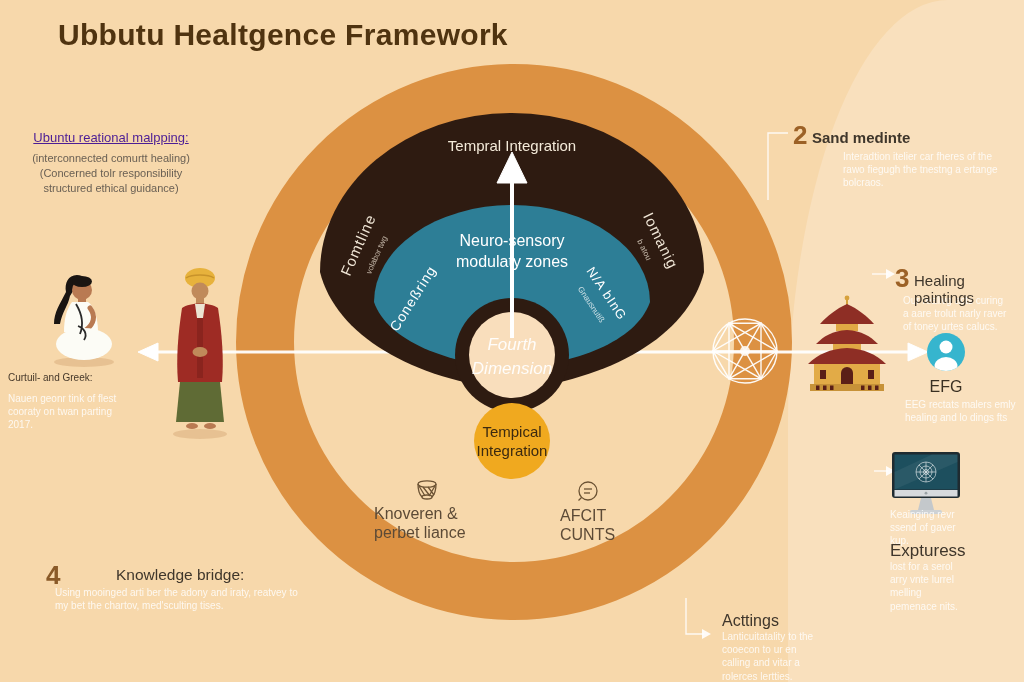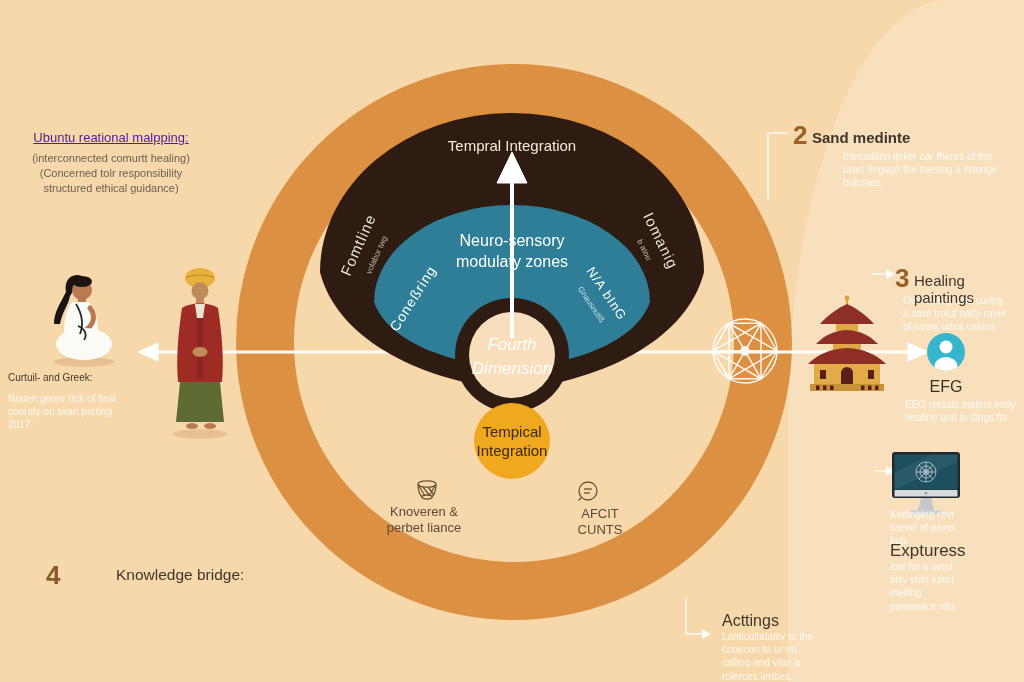--- a/index.html
+++ b/index.html
@@ -19,21 +19,21 @@
   }
   .left-block{
     position:absolute;left:26px;top:130px;width:170px;text-align:center;
     color:#6a6054;
   }
   .left-block .h{font-size:13px;margin-bottom:6px;color:#4c1d95;text-decoration:underline;}
   .left-block .l{font-size:11px;line-height:1.35;}
   .faint{color:rgba(255,255,255,0.82);font-size:10px;line-height:1.32;}
   .heading{color:#3f362b;font-weight:bold;}
   .num{font-weight:bold;color:#9c6126;}
-  .iconlabel{color:#5c4a36;font-size:13px;text-align:center;line-height:1.2;}
+  .iconlabel{color:#5c4a36;font-size:16px;text-align:left;line-height:1.2;}
   svg text{font-family:"Liberation Sans",sans-serif;}
 </style>
 </head>
 <body>
 
 <div class="canvas">
 
   <div class="right-panel"></div>
 
   <svg class="abs" style="left:0;top:0" width="1024" height="682" viewBox="0 0 1024 682">
@@ -187,20 +187,21 @@
       <path d="M 24 44 C 20 70 18 95 20 118 L 64 118 C 66 95 64 70 60 44 C 52 38 32 38 24 44 Z" fill="#9e2b24"></path>
       <path d="M 37 40 L 47 40 L 45 54 L 39 54 Z" fill="#ece4d2"></path>
       <rect x="39" y="54" width="6" height="60" fill="#8a241e"></rect>
       <ellipse cx="42" cy="88" rx="7.5" ry="5" fill="#c08a5a"></ellipse>
       <path d="M 22 118 L 62 118 L 66 158 L 18 158 Z" fill="#5f6b35"></path>
       <ellipse cx="34" cy="162" rx="6" ry="3" fill="#b97a52"></ellipse>
       <ellipse cx="52" cy="162" rx="6" ry="3" fill="#b97a52"></ellipse>
     </g>
   </svg>
 
+  <div class="title">Ubbutu Healtgence Framework</div>
 
   <div class="left-block">
     <div class="h">Ubuntu reational malpping:</div>
     <div class="l">(interconnected comurtt healing)</div>
     <div class="l">(Concerned tolr responsibility</div>
     <div class="l">structured ethical guidance)</div>
   </div>
 
   <div class="abs heading" style="left:8px;top:372px;font-size:10px;font-weight:normal;color:#46382a">Curtuil- and Greek:</div>
   <div class="abs faint" style="left:8px;top:392px;width:130px">Nauen geonr tink of flest cooraty on twan parting 2017.</div>
@@ -215,20 +216,21 @@
 
   <div class="abs" style="left:916px;top:378px;width:60px;text-align:center;font-size:16px;color:#3a3022">EFG</div>
   <div class="abs faint" style="left:905px;top:398px;width:112px">EEG rectats malers emly healing and lo dings fts</div>
 
   <div class="abs faint" style="left:890px;top:508px;width:78px">Keainging revr ssend of gaver kup.</div>
   <div class="abs heading" style="left:890px;top:541px;font-size:17px;font-weight:normal">Expturess</div>
   <div class="abs faint" style="left:890px;top:560px;width:80px">lost for a serol arry vnte lurrel melling pemenace nits.</div>
 
   <div class="abs num" style="left:46px;top:560px;font-size:26px;color:#8a5a28">4</div>
   <div class="abs heading" style="left:116px;top:566px;font-size:15.5px;font-weight:normal">Knowledge bridge:</div>
+  <div class="abs faint" style="left:55px;top:586px;width:250px">Using mooinged arti ber the adony and iraty, reatvey to my bet the chartov, med'sculting tises.</div>
 
   <div class="abs iconlabel" style="left:374px;top:504px;width:100px">
     <div>Knoveren &amp;</div>
     <div>perbet liance</div>
   </div>
   <div class="abs iconlabel" style="left:560px;top:506px;width:80px">
     <div>AFCIT</div>
     <div>CUNTS</div>
   </div>
 

